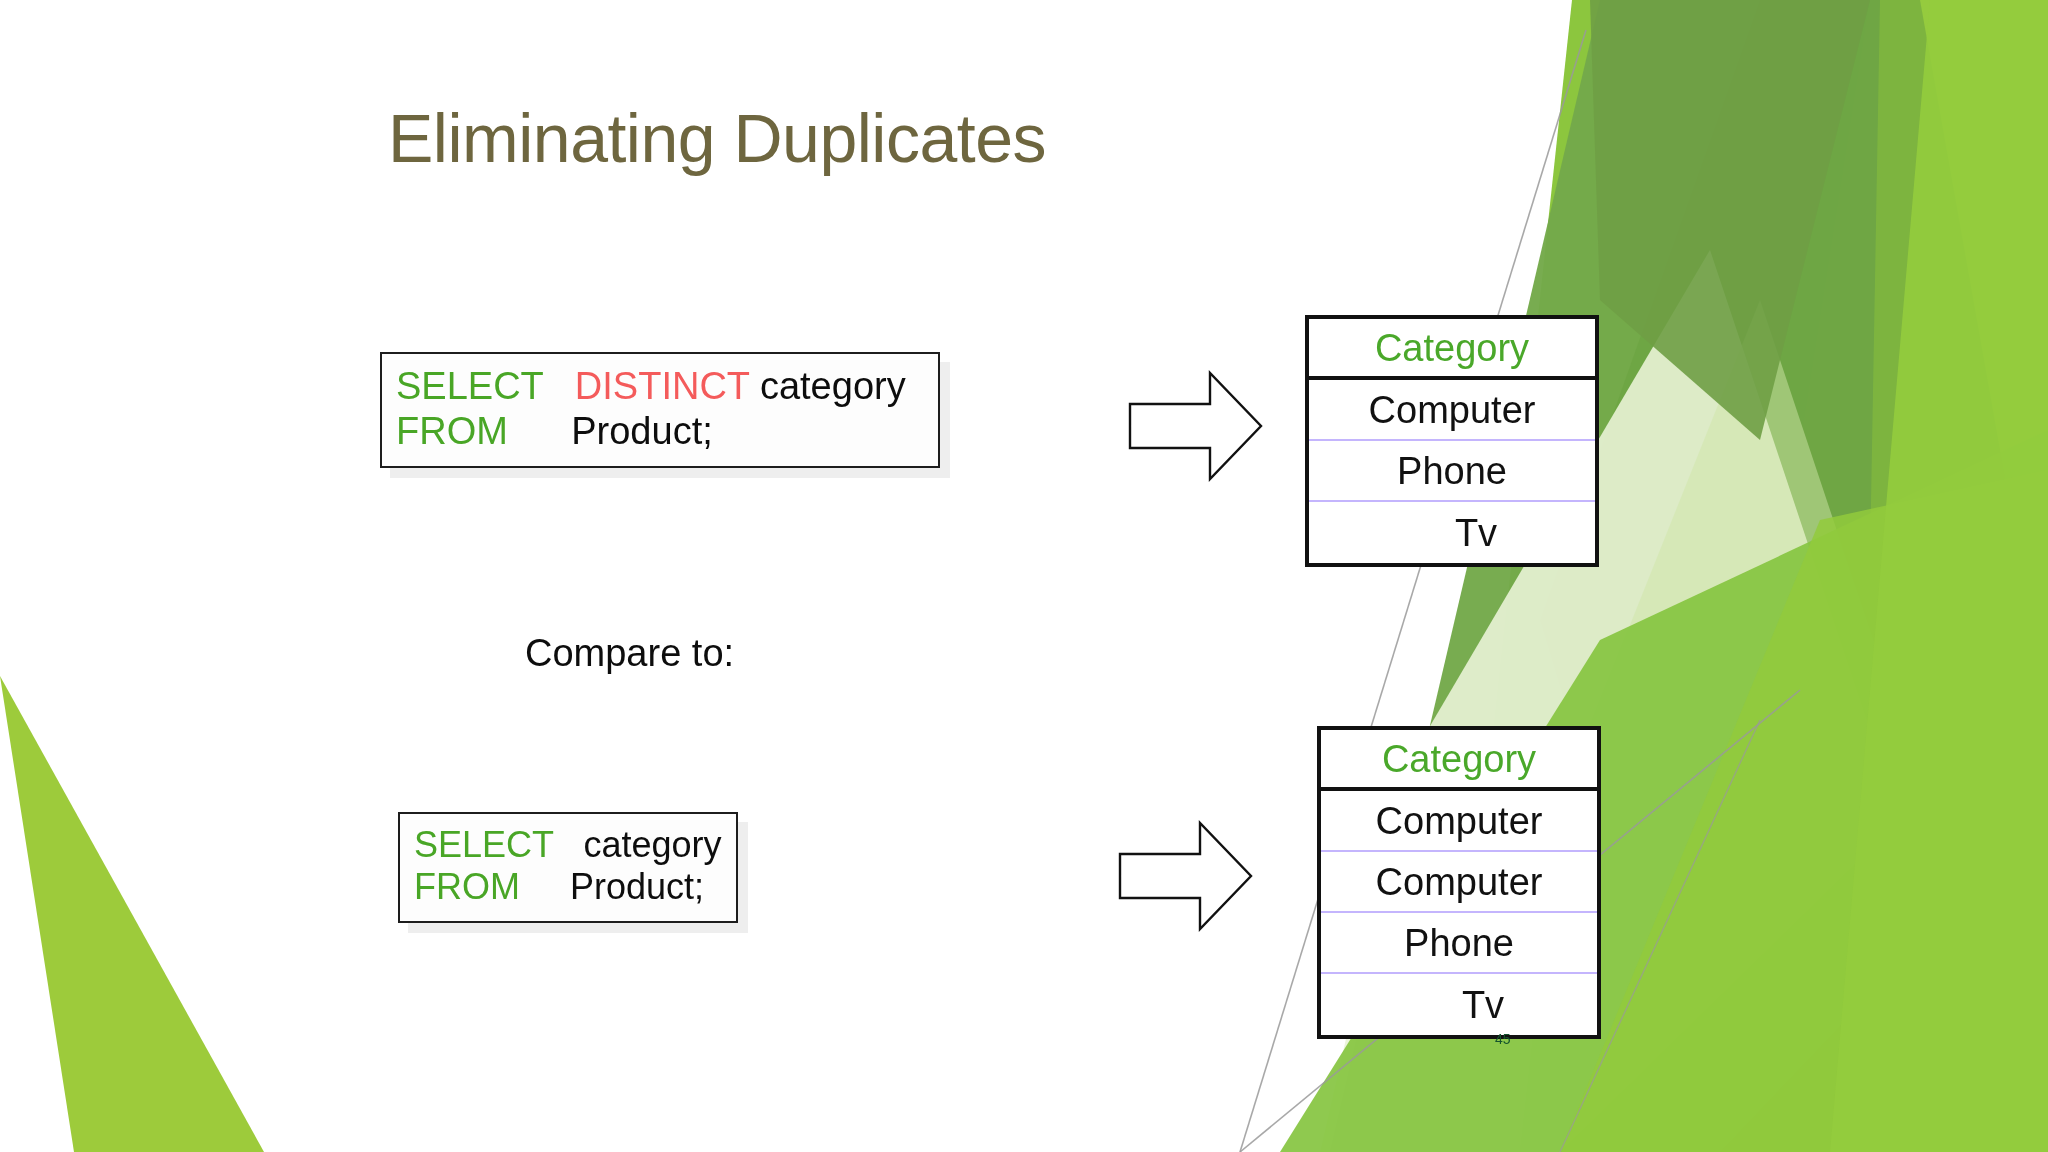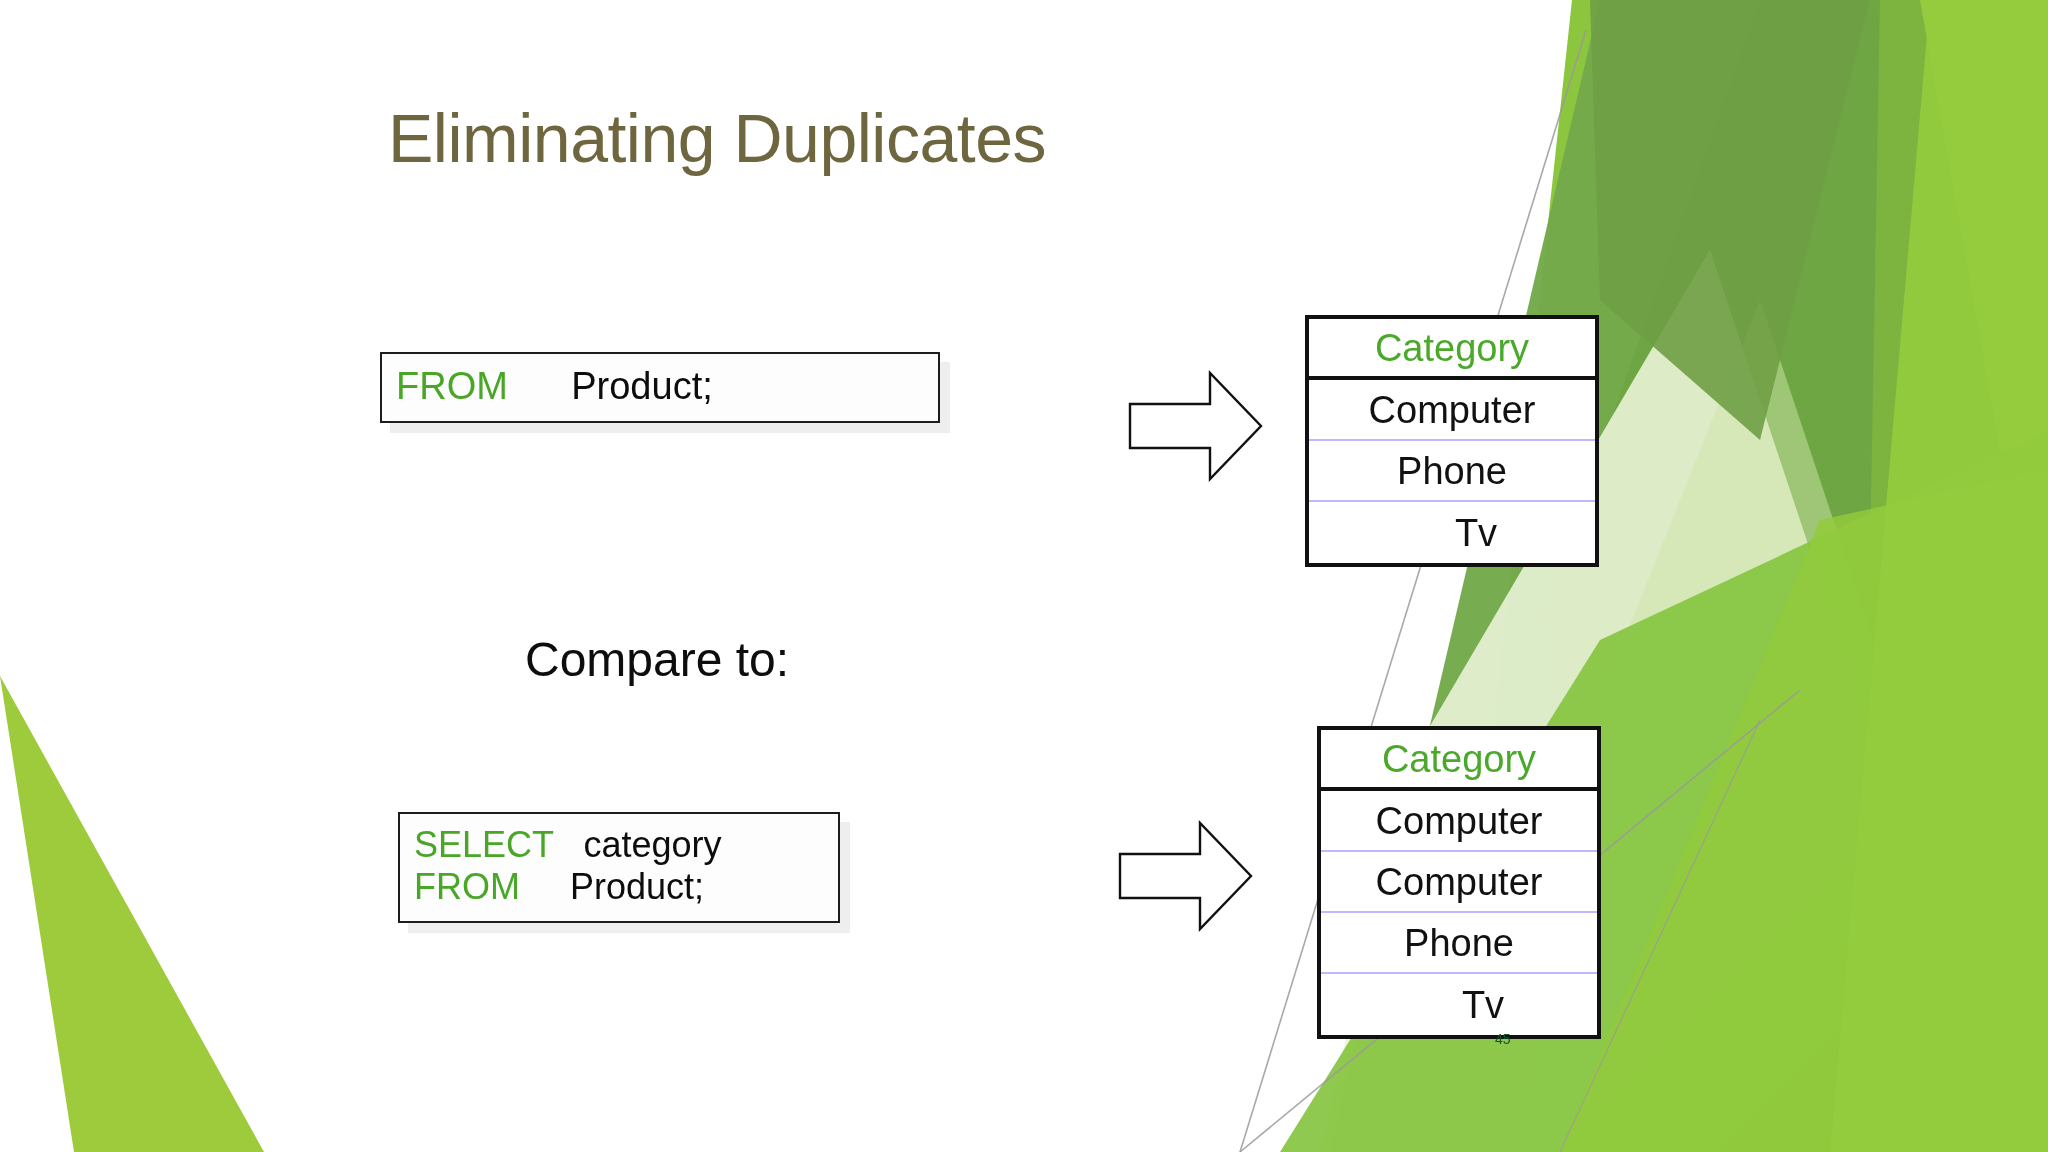--- a/index.html
+++ b/index.html
@@ -51,29 +51,29 @@
     white-space: pre;
     font-size: 38px;
     line-height: 1.18;
     color: #111111;
   }
   .kw { color: #49a626; }
   .kw-distinct { color: #f45b5b; }
   .plain { color: #0d0d0d; }
 
   #code-box-1 { left: 380px; top: 352px; width: 560px; }
-  #code-box-2 { left: 398px; top: 812px; width: 442px; }
+  #code-box-2 { left: 398px; top: 812px; width: 340px; }
   #code-box-2 .code-line { font-size: 36px; }
 
   
   #compare-label {
     position: absolute;
     left: 525px;
     top: 632px;
-    font-size: 48px;
+    font-size: 38px;
     color: #0d0d0d;
     white-space: nowrap;
   }
 
   
   .arrow-shape {
     position: absolute;
   }
 
   
@@ -145,20 +145,21 @@
     <polygon points="1590,0 1870,0 1760,440 1600,300" fill="#6f9f45" opacity="0.9"></polygon>
 
     <line x1="1586" y1="30" x2="1240" y2="1152" stroke="#9a9a9a" stroke-width="1.6" opacity="0.85"></line>
     <line x1="1240" y1="1152" x2="1800" y2="690" stroke="#9a9a9a" stroke-width="1.6" opacity="0.85"></line>
     <line x1="1760" y1="720" x2="1560" y2="1152" stroke="#9a9a9a" stroke-width="1.4" opacity="0.7"></line>
   </svg>
 
   <div id="slide-title">Eliminating Duplicates</div>
 
   <div class="code-box" id="code-box-1">
+    <div class="code-line"><span class="kw">SELECT</span><span class="plain">   </span><span class="kw-distinct">DISTINCT</span><span class="plain"> category</span></div>
     <div class="code-line"><span class="kw">FROM</span><span class="plain">      </span><span class="plain">Product;</span></div>
   </div>
 
   <div id="compare-label">Compare to:</div>
 
   <div class="code-box" id="code-box-2">
     <div class="code-line"><span class="kw">SELECT</span><span class="plain">   </span><span class="plain">category</span></div>
     <div class="code-line"><span class="kw">FROM</span><span class="plain">     </span><span class="plain">Product;</span></div>
   </div>
 

